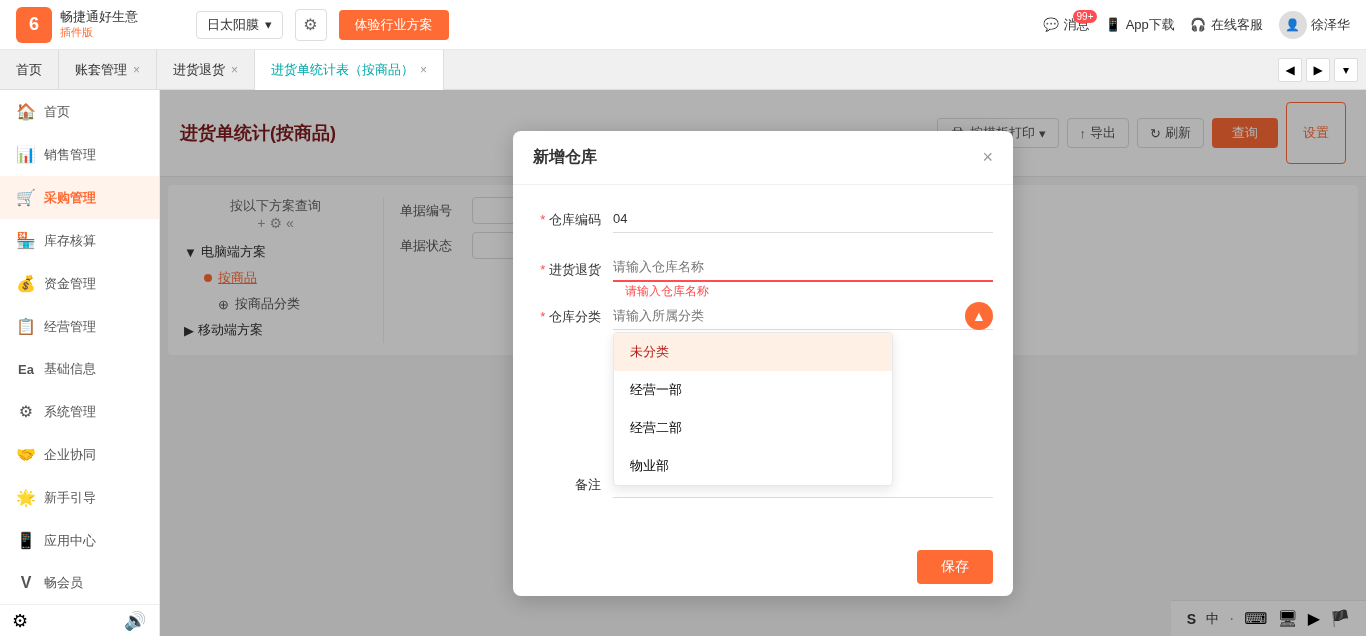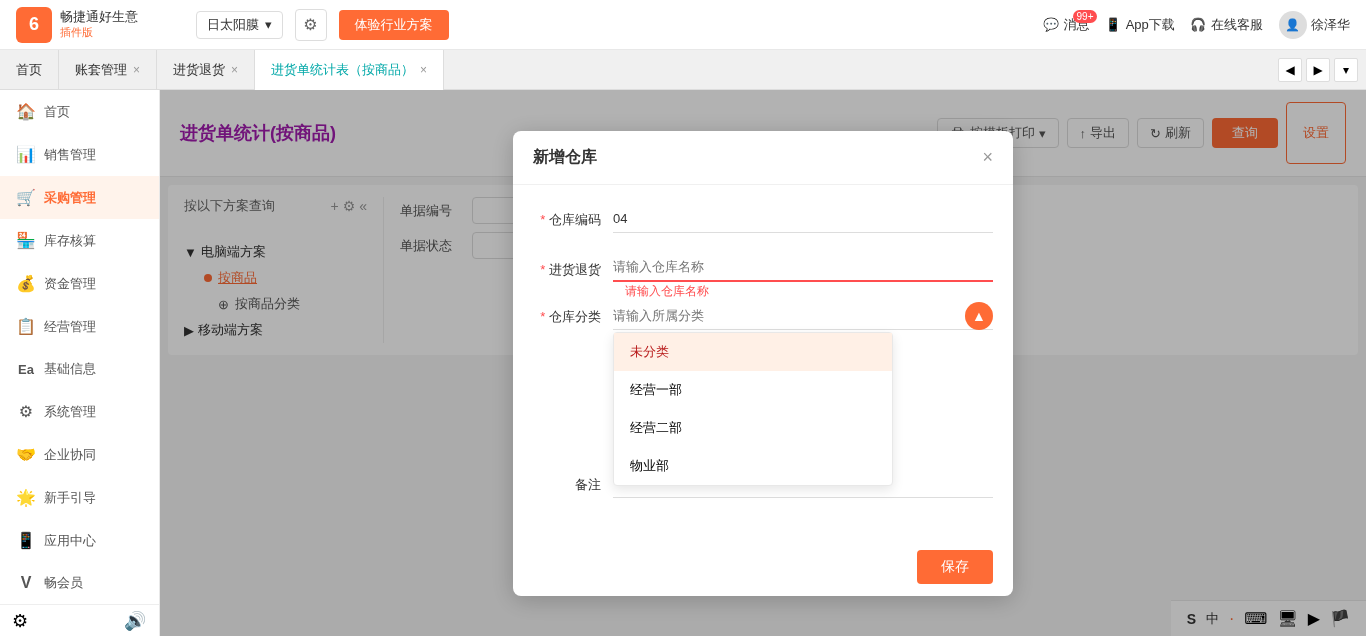--- a/index.html
+++ b/index.html
@@ -140,21 +140,21 @@
 
     
     .page-header {
       background: #fff;
       padding: 12px 20px;
       display: flex;
       align-items: center;
       justify-content: space-between;
       border-bottom: 1px solid #e8e8e8;
     }
-    .page-title { font-size: 18px; font-weight: bold; color: #a21caf; }
+    .page-title { font-size: 18px; font-weight: bold; color: #7f1d1d; }
     .page-actions { display: flex; align-items: center; gap: 8px; }
     .action-btn {
       display: flex; align-items: center; gap: 4px;
       border: 1px solid #ddd; background: #fff;
       padding: 5px 12px; border-radius: 4px; cursor: pointer; font-size: 13px; color: #555;
     }
     .query-btn {
       background: #ff6b35; color: #fff; border: none;
       padding: 6px 20px; border-radius: 4px; cursor: pointer; font-size: 13px;
     }
@@ -169,22 +169,22 @@
       margin: 8px;
       border-radius: 4px;
       padding: 12px 16px;
       display: flex;
       gap: 16px;
     }
     .filter-left {
       width: 200px; border-right: 1px solid #eee; padding-right: 16px;
     }
     .filter-section-title {
-      font-size: 13px; color: #666; margin-bottom: 24px;
-      display: flex; align-items: center; justify-content: space-between;
+      font-size: 13px; color: #666; margin-bottom: 8px;
+      display: flex; align-items: center; justify-content: flex-start; flex-direction: column;
     }
     .filter-actions { display: flex; gap: 4px; }
     .filter-action-icon { cursor: pointer; color: #999; font-size: 14px; }
     .filter-tree { font-size: 13px; }
     .tree-parent { color: #333; padding: 4px 0; cursor: pointer; display: flex; align-items: center; gap: 4px; }
     .tree-child {
       padding: 4px 0 4px 20px; cursor: pointer; color: #555;
       display: flex; align-items: center; gap: 6px;
     }
     .tree-child.active { color: #ff6b35; text-decoration: underline; }

